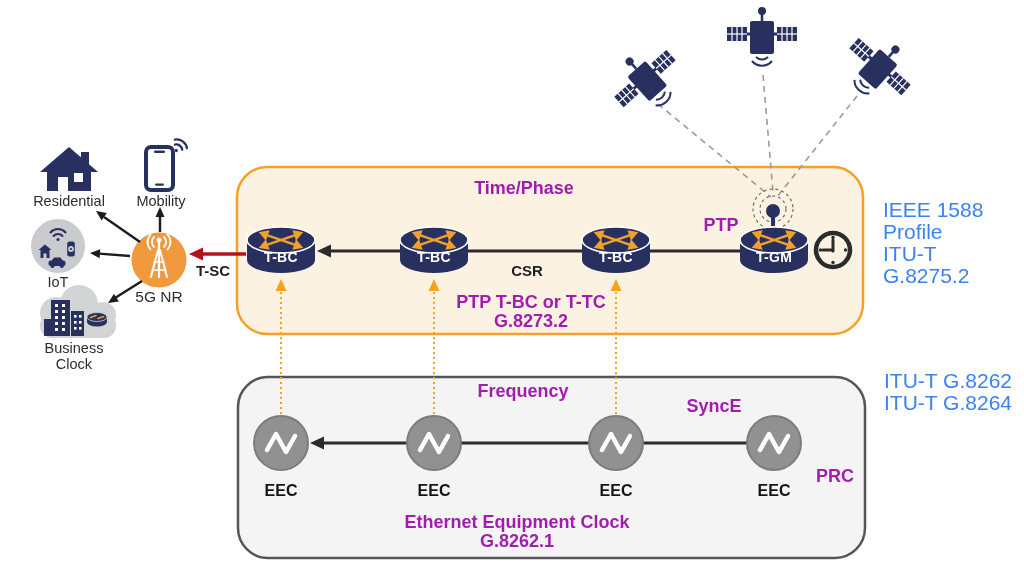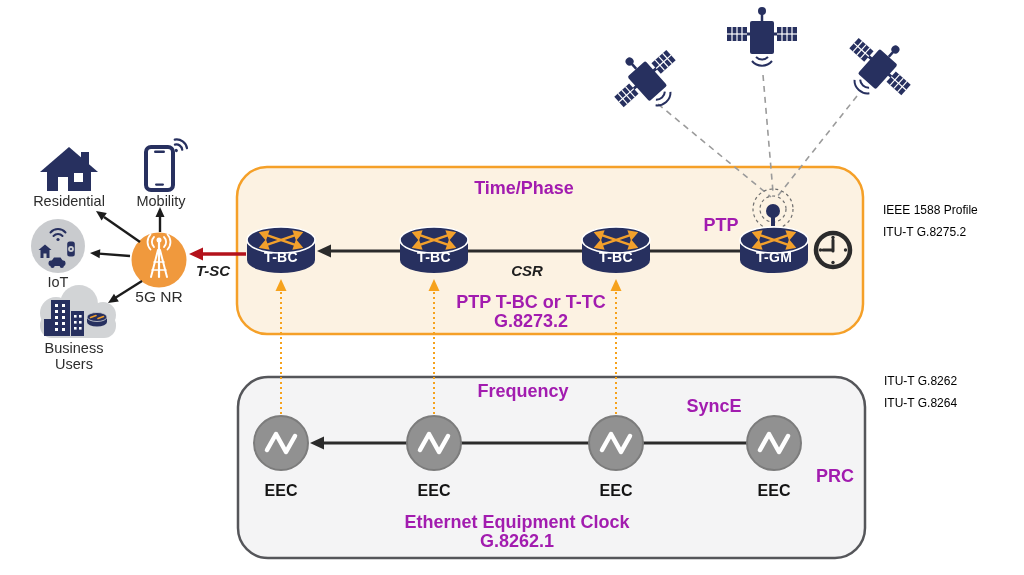--- a/index.html
+++ b/index.html
@@ -3,24 +3,24 @@
 <meta charset="utf-8">
 <style>
   html,body{margin:0;padding:0;}
   #stage{position:relative;width:1024px;height:575px;background:#ffffff;overflow:hidden;
          font-family:"Liberation Sans",sans-serif;}
   #diagram-svg{position:absolute;left:0;top:0;z-index:1;}
   .lbl{position:absolute;transform:translate(-50%,-50%);white-space:nowrap;z-index:2;}
   .cap{font-size:14.5px;font-weight:400;color:#2d2d2d;text-align:center;}
   .red{font-size:18px;font-weight:600;color:#a21caf;}
   .red-c{text-align:center;line-height:19px;}
-  .small-bold{font-size:15px;font-weight:700;color:#1e1e1e;font-style:italic;}
+  .small-bold{font-size:15px;font-weight:700;color:#1e1e1e;}
   .node{font-size:14px;font-weight:700;color:#ffffff;letter-spacing:.3px;}
   .eec-lbl{font-size:16px;font-weight:600;color:#141414;}
-  .stds{position:absolute;z-index:2;font-size:12px;line-height:22px;color:#000000;font-weight:400;}
+  .stds{position:absolute;z-index:2;font-size:21px;line-height:22px;color:#3b82f6;font-weight:400;}
   .two-line{line-height:16px;}
 </style>
 </head>
 <body>
 
 <div id="stage">
 
 <svg id="diagram-svg" width="1024" height="575" viewBox="0 0 1024 575">
   <defs>
     <g id="router">
@@ -257,21 +257,21 @@
     <line x1="142" y1="281" x2="115" y2="298"></line>
     <polygon points="108,303 114,293.8 118.8,301.4" stroke="none"></polygon>
   </g>
 </svg>
 
 <div class="lbl cap" style="left:69px;top:201px;">Residential</div>
 <div class="lbl cap" style="left:161px;top:201px;">Mobility</div>
 <div class="lbl cap" style="left:58px;top:282px;">IoT</div>
 <div class="lbl cap two-line" style="left:74px;top:356px;">
   <div>Business</div>
-  <div>Users</div>
+  <div>Clock</div>
 </div>
 <div class="lbl cap" style="left:159px;top:297px;font-size:15.5px;">5G NR</div>
 
 <div class="lbl red" style="left:524px;top:188px;">Time/Phase</div>
 <div class="lbl red" style="left:709px;top:225px;margin-left:12px;">PTP</div>
 <div class="lbl small-bold" style="left:527px;top:270px;">CSR</div>
 <div class="lbl small-bold" style="left:213px;top:270px;">T-SC</div>
 <div class="lbl red red-c" style="left:531px;top:312px;">
   <div>PTP T-BC or T-TC</div>
   <div>G.8273.2</div>

